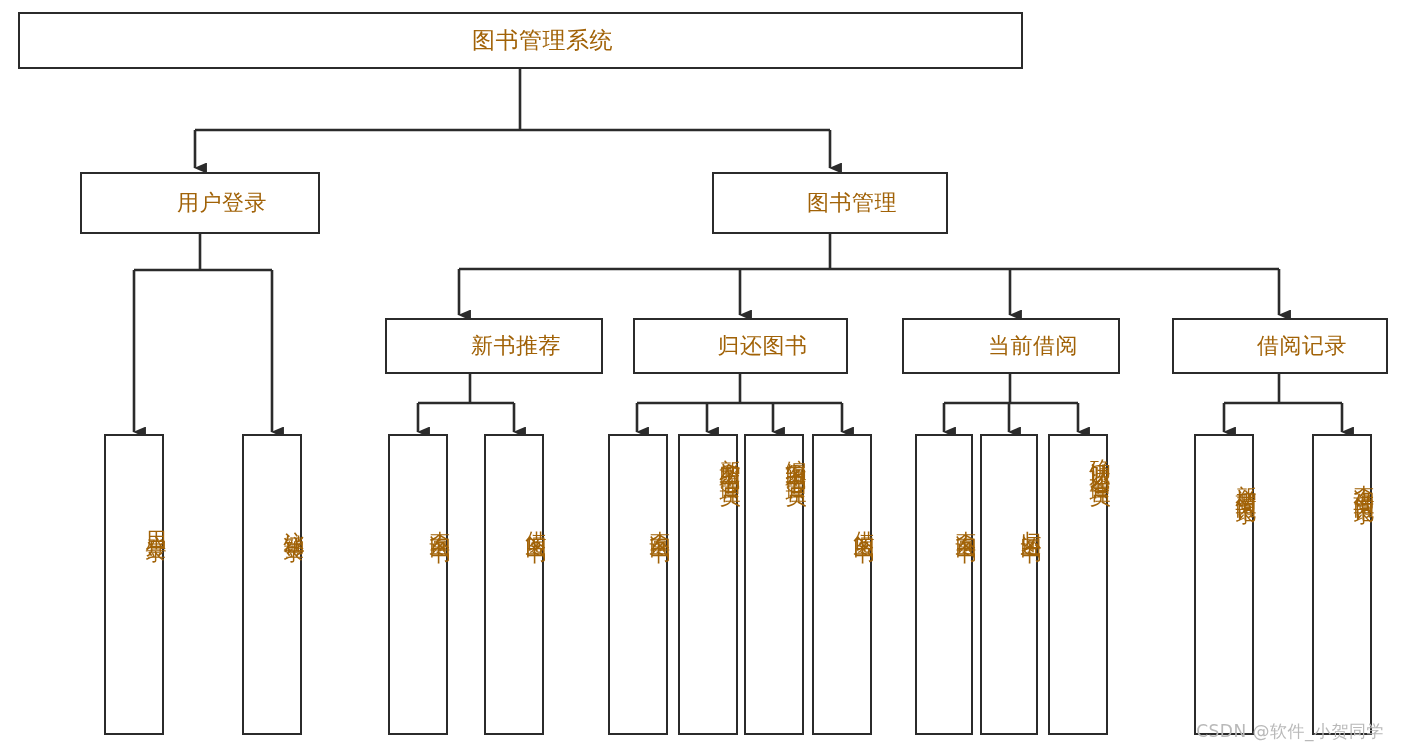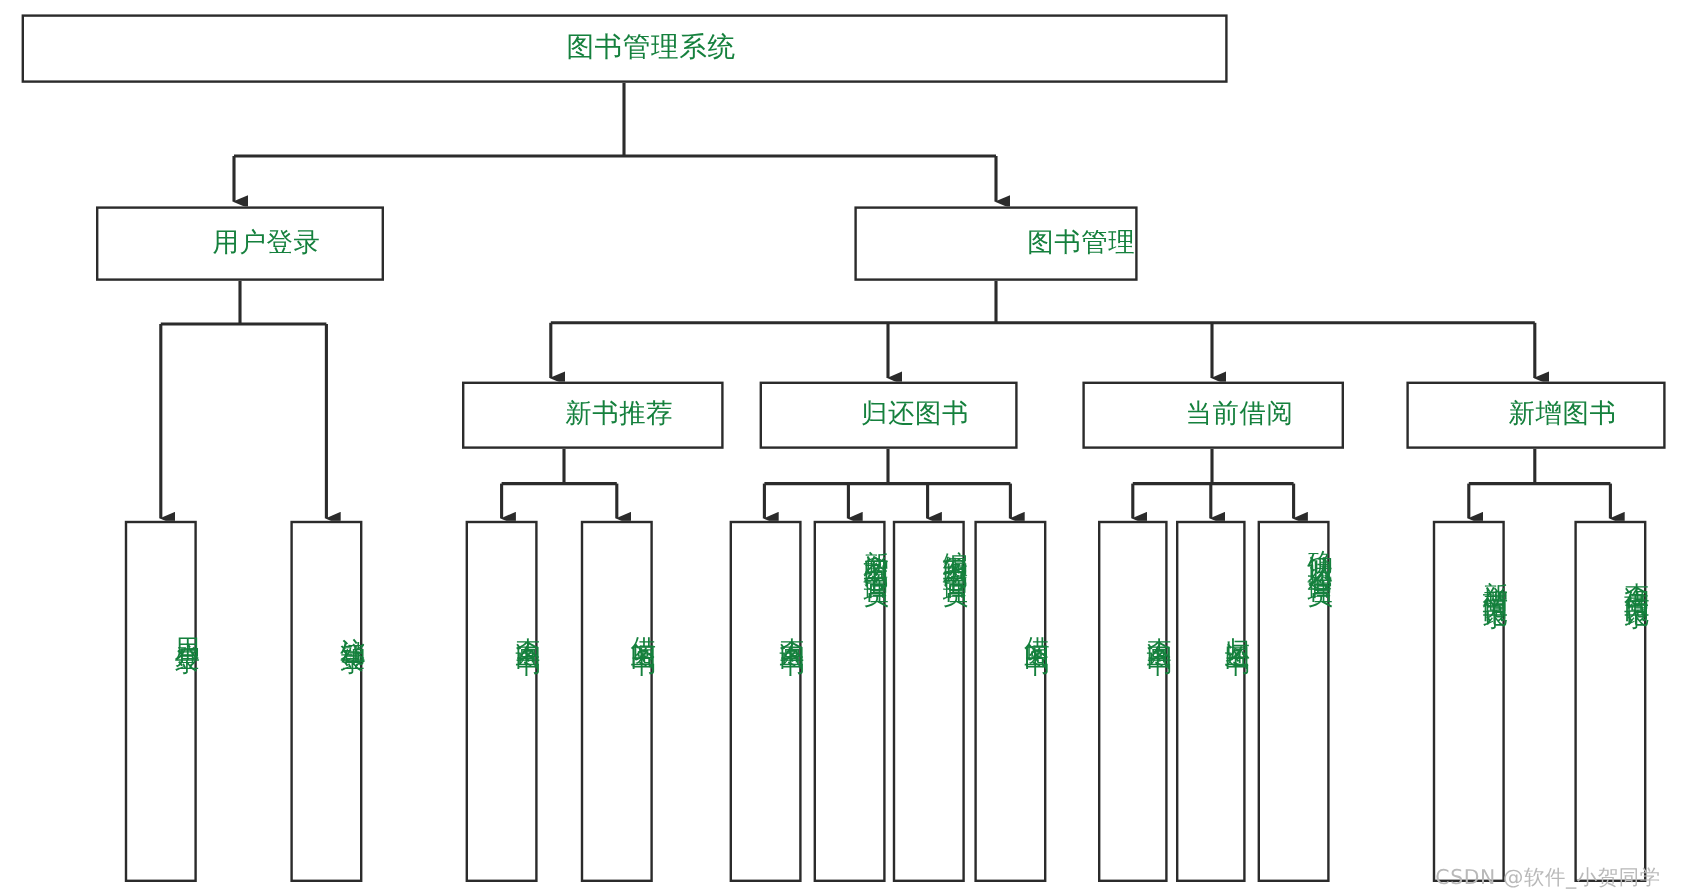--- a/index.html
+++ b/index.html
@@ -27,21 +27,21 @@
     pointer-events: none;
   }
   .node {
     position: absolute;
     box-sizing: border-box;
     border: 2px solid #2b2b2b;
     background: #ffffff;
     display: flex;
     align-items: center;
     justify-content: center;
-    color: #15803d;
+    color: #a16207;
     padding-left: 44px;
   }
   .node.horizontal .node-label {
     writing-mode: horizontal-tb;
     text-align: center;
     line-height: 1.2;
     letter-spacing: 0.5px;
   }
   .node.vertical {
     align-items: flex-start;
@@ -127,35 +127,35 @@
     </g>
   </svg>
 
   <div class="node horizontal level-0" style="left:18px; top:12px; width:1005px; height:57px;">
     <span class="node-label">图书管理系统</span>
   </div>
 
   <div class="node horizontal level-1" style="left:80px; top:172px; width:240px; height:62px;">
     <span class="node-label">用户登录</span>
   </div>
-  <div class="node horizontal level-1" style="left:712px; top:172px; width:236px; height:62px;justify-content:flex-end;">
+  <div class="node horizontal level-1" style="left:712px; top:172px; width:236px; height:62px;">
     <span class="node-label">图书管理</span>
   </div>
 
   <div class="node horizontal level-2" style="left:362px; top:318px; width:218px; height:56px;margin-left:23px;">
     <span class="node-label">新书推荐</span>
   </div>
   <div class="node horizontal level-2" style="left:633px; top:318px; width:215px; height:56px;">
     <span class="node-label">归还图书</span>
   </div>
   <div class="node horizontal level-2" style="left:902px; top:318px; width:218px; height:56px;">
     <span class="node-label">当前借阅</span>
   </div>
   <div class="node horizontal level-2" style="left:1172px; top:318px; width:216px; height:56px;">
-    <span class="node-label">新增图书</span>
+    <span class="node-label">借阅记录</span>
   </div>
 
   <div class="node vertical level-3" style="left:104px; top:434px; width:60px; height:301px; padding-top:78px;">
     <span class="node-label">用户登录</span>
   </div>
   <div class="node vertical level-3" style="left:242px; top:434px; width:60px; height:301px; padding-top:78px;">
     <span class="node-label">注销登录</span>
   </div>
 
   <div class="node vertical level-3" style="left:388px; top:434px; width:60px; height:301px; padding-top:78px;">

